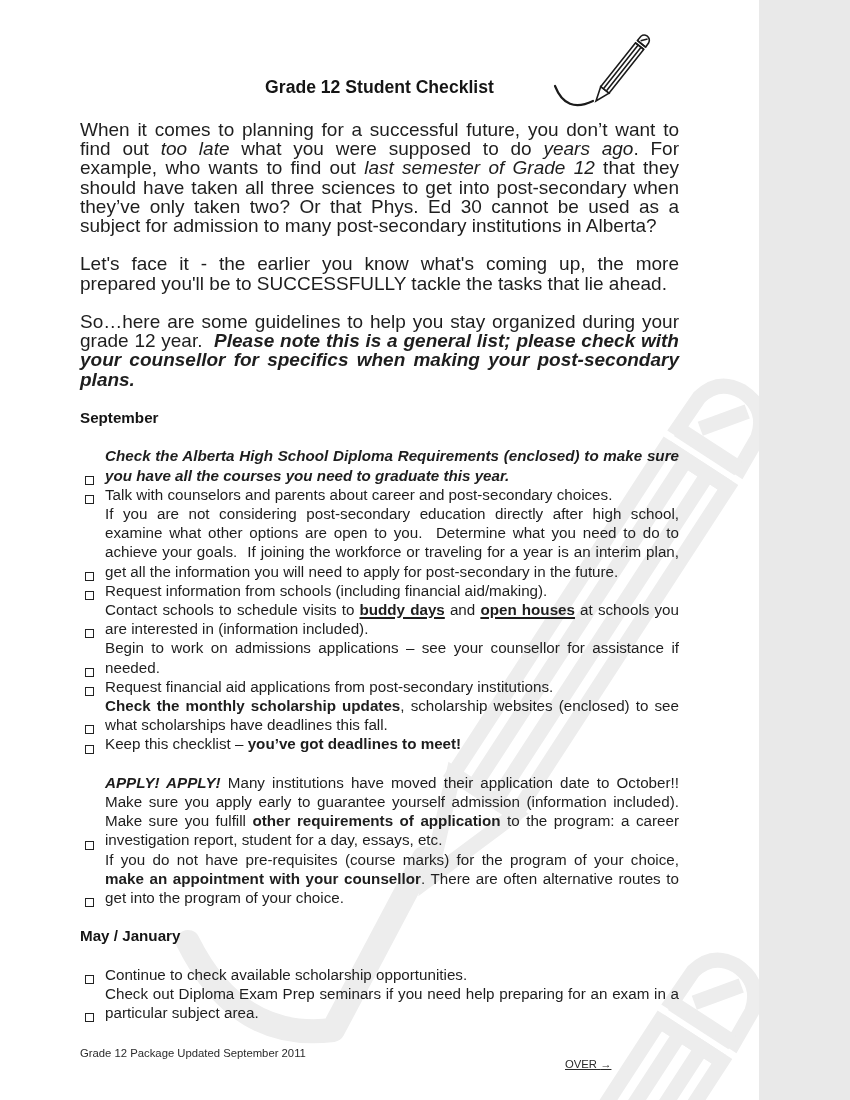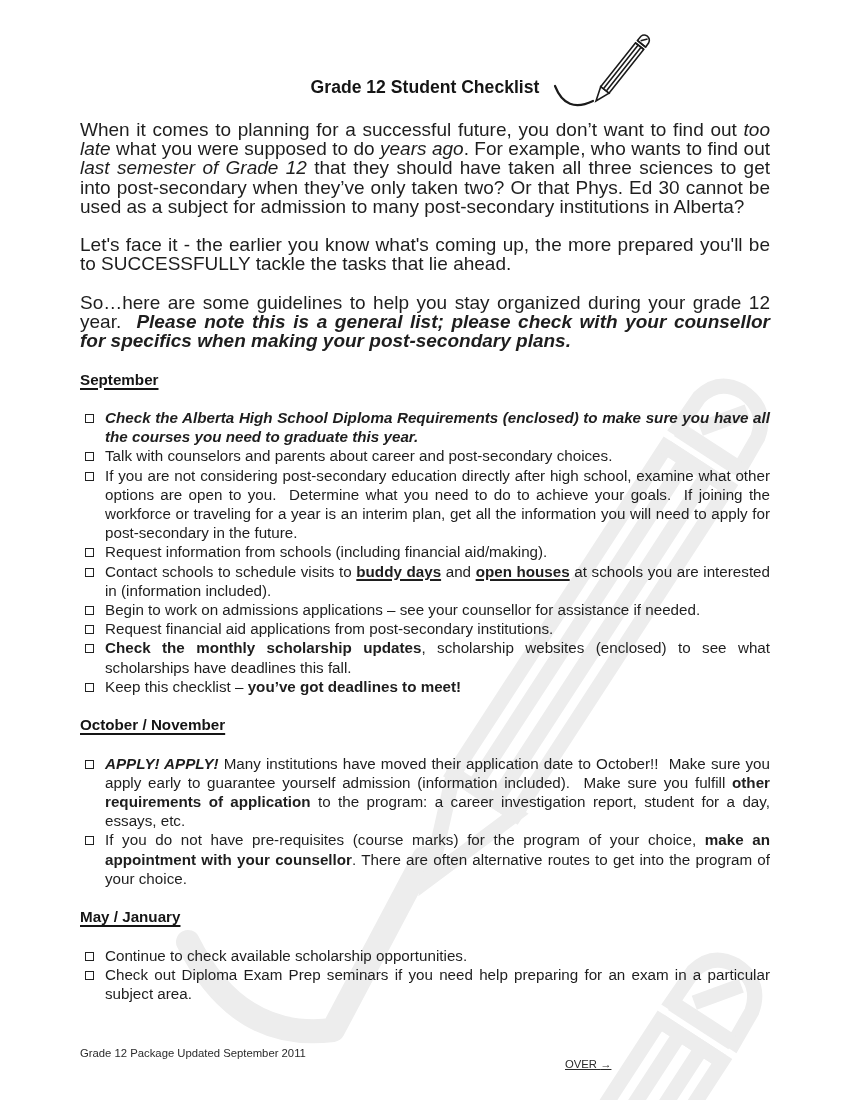--- a/index.html
+++ b/index.html
@@ -1,18 +1,18 @@
 <!DOCTYPE html>
 <html><head>
 <meta charset="utf-8">
 <style>
   html,body{margin:0;padding:0;background:#e9e9e9;}
   .page{
     position:relative;
-    width:850px;height:1100px;
+    width:759px;height:1100px;
     background:#ffffff;
     overflow:hidden;
     font-family:"Liberation Sans","DejaVu Sans",sans-serif;
     color:#1e1e1e;
   }
   .watermark{position:absolute;left:0;top:0;width:850px;height:1100px;z-index:0;}
   .content{position:relative;z-index:1;padding:0 80px;}
   .title{
     margin:0;padding-top:76px;
     text-align:center;
@@ -26,26 +26,25 @@
     font-size:19px;line-height:19.2px;
     text-align:justify;
     white-space:pre-wrap;
   }
   .heading{
     margin:19.2px 0;
     font-size:15.2px;line-height:19.2px;
     font-weight:bold;color:#151515;
   }
   .heading .hd{
-    text-decoration:underline;
     text-decoration-thickness:1.5px;
     text-underline-offset:3px;
   }
   .checklist{list-style:none;margin:0 0 19.2px 0;padding:0;}
-  .item{display:flex;align-items:flex-start;}
+  .item{display:flex;align-items:flex-end;}
   .bullet{
     flex:none;
     width:7px;height:7px;
     border:1.4px solid #222;
     margin:6px 0 0 5px;
     background:#fff;
   }
   .itext{
     flex:1;
     margin-left:11px;
@@ -134,21 +133,20 @@
           </li>
           <li class="item">
             <span class="bullet"></span>
             <div class="itext"><span class="b">Check the monthly scholarship updates</span><span>, scholarship websites (enclosed) to see what scholarships have deadlines this fall.</span></div>
           </li>
           <li class="item">
             <span class="bullet"></span>
             <div class="itext"><span>Keep this checklist – </span><span class="b">you’ve got deadlines to meet!</span></div>
           </li>
         </ul>
-        <h2 class="heading"><span class="hd">October / November</span></h2>
         <ul class="checklist">
           <li class="item">
             <span class="bullet"></span>
             <div class="itext"><span class="b i">APPLY! APPLY!</span><span> Many institutions have moved their application date to October!!  Make sure you apply early to guarantee yourself admission (information included).  Make sure you fulfill </span><span class="b">other requirements of application</span><span> to the program: a career investigation report, student for a day, essays, etc.</span></div>
           </li>
           <li class="item">
             <span class="bullet"></span>
             <div class="itext"><span>If you do not have pre-requisites (course marks) for the program of your choice, </span><span class="b">make an appointment with your counsellor</span><span>. There are often alternative routes to get into the program of your choice.</span></div>
           </li>
         </ul>

